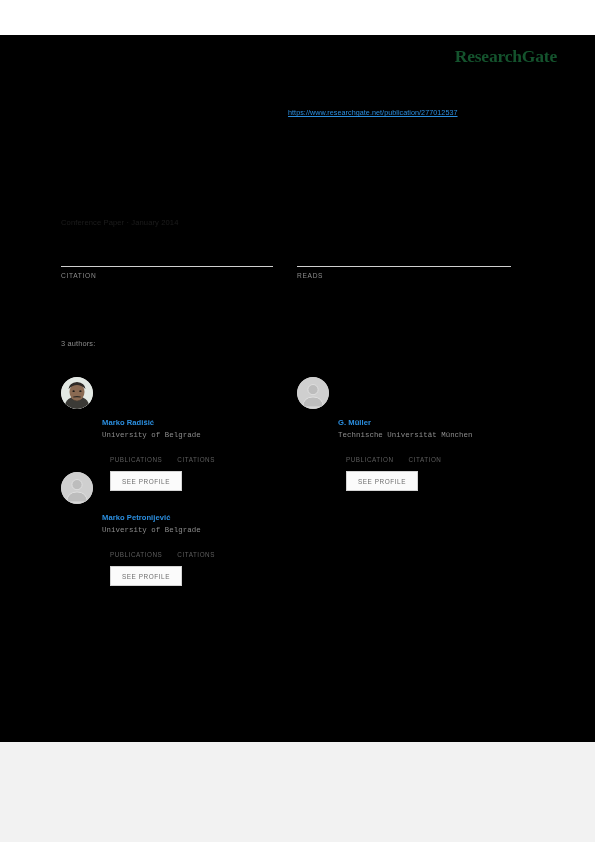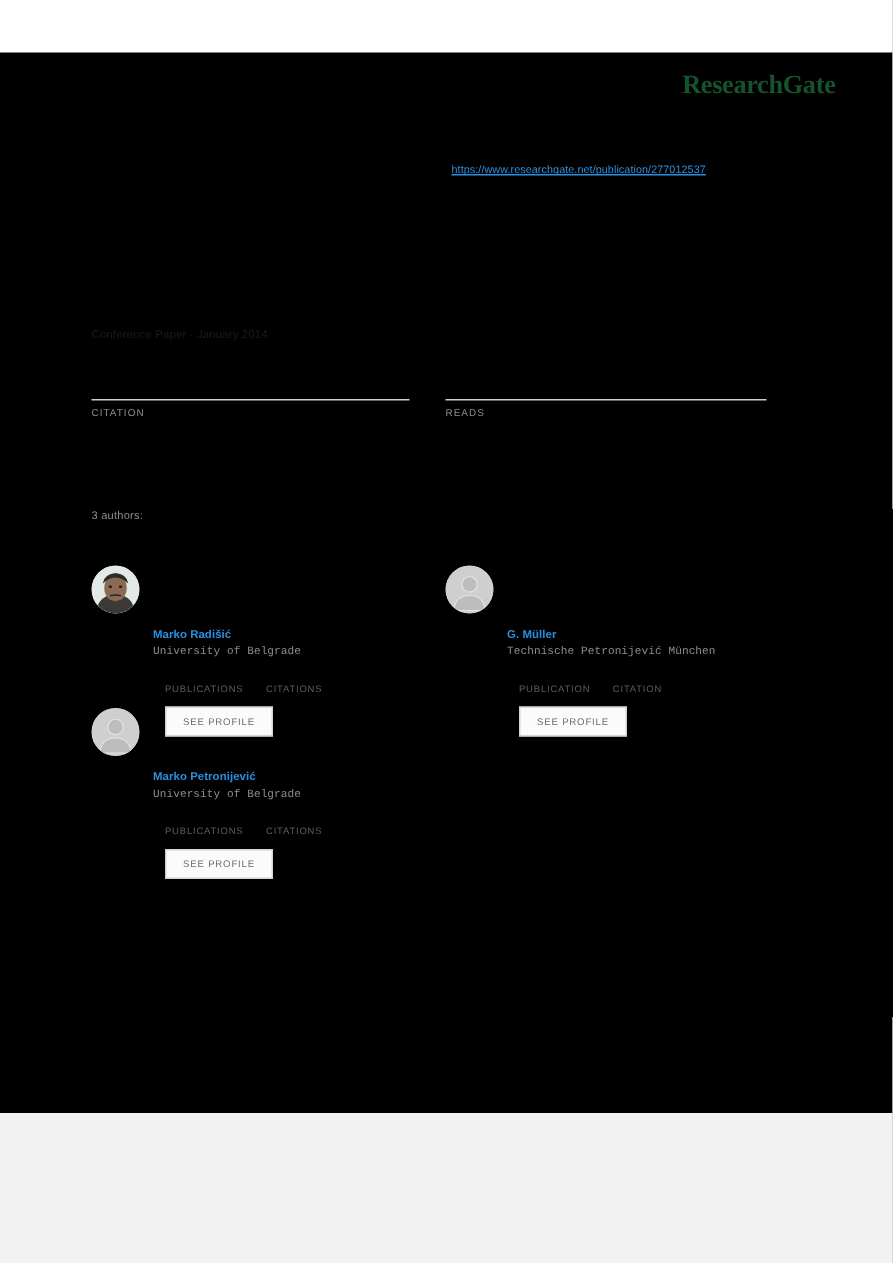--- a/index.html
+++ b/index.html
@@ -46,21 +46,21 @@
     font-weight: bold;
     font-size: 17.5px;
     letter-spacing: -0.2px;
     color: #14532d;
     white-space: nowrap;
   }
 
   
   .pub-url {
     position: absolute;
-    left: 301px;
+    left: 288px;
     top: 108px;
     font-size: 7.2px;
     color: #2b8fe0;
     letter-spacing: 0.05px;
     white-space: nowrap;
     text-align: right;
   }
   .doc-type-line {
     position: absolute;
     left: 61px;
@@ -269,21 +269,21 @@
   <div class="author-card a1">
     <div class="avatar">
       <svg viewBox="0 0 32 32">
         <circle cx="16" cy="16" r="16" fill="#cfcfcf"></circle>
         <circle cx="16" cy="12.6" r="5.1" fill="#bdbdbd" stroke="#e4e4e4" stroke-width="0.8"></circle>
         <path d="M5.6 30 Q6.4 20 16 20 Q25.6 20 26.4 30 Z" fill="#bdbdbd" stroke="#e4e4e4" stroke-width="0.8"></path>
       </svg>
     </div>
     <div class="author-body">
       <div class="author-name">G. Müller</div>
-      <div class="author-affil">Technische Petronijević München</div>
+      <div class="author-affil">Technische Universität München</div>
       <div class="author-metrics">
         <span class="metric">
           <span class="metric-number"></span>
           <span class="metric-label">PUBLICATION</span>
         </span>
         <span class="metric">
           <span class="metric-number"></span>
           <span class="metric-label">CITATION</span>
         </span>
       </div>

